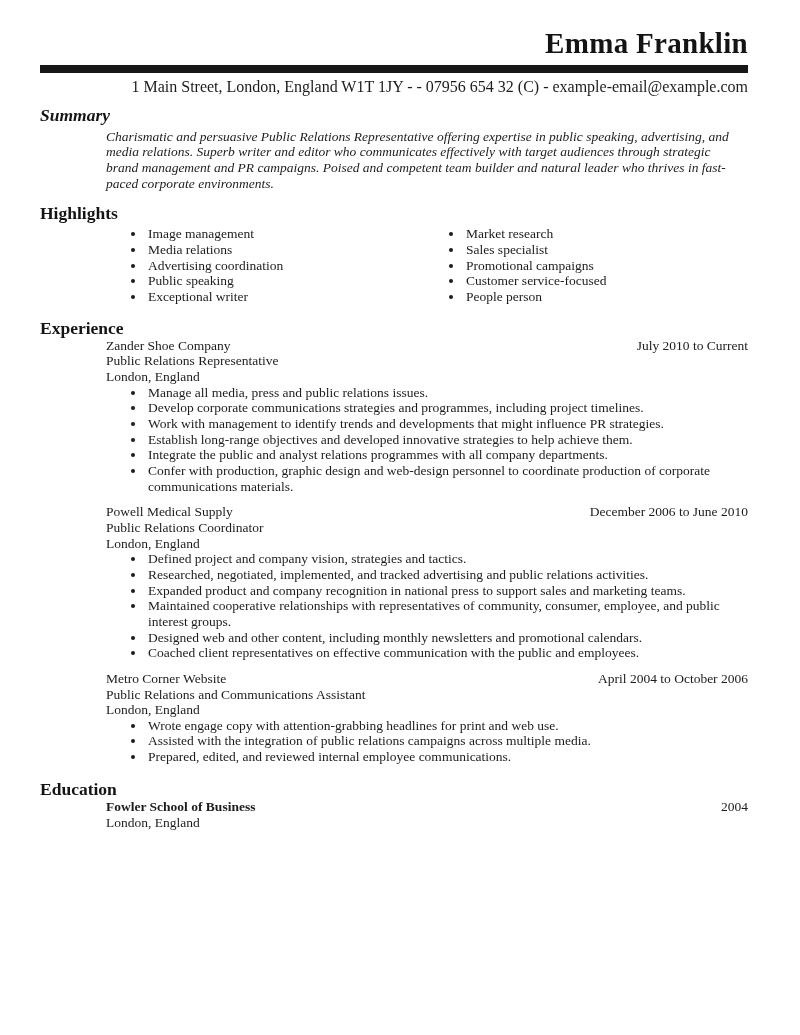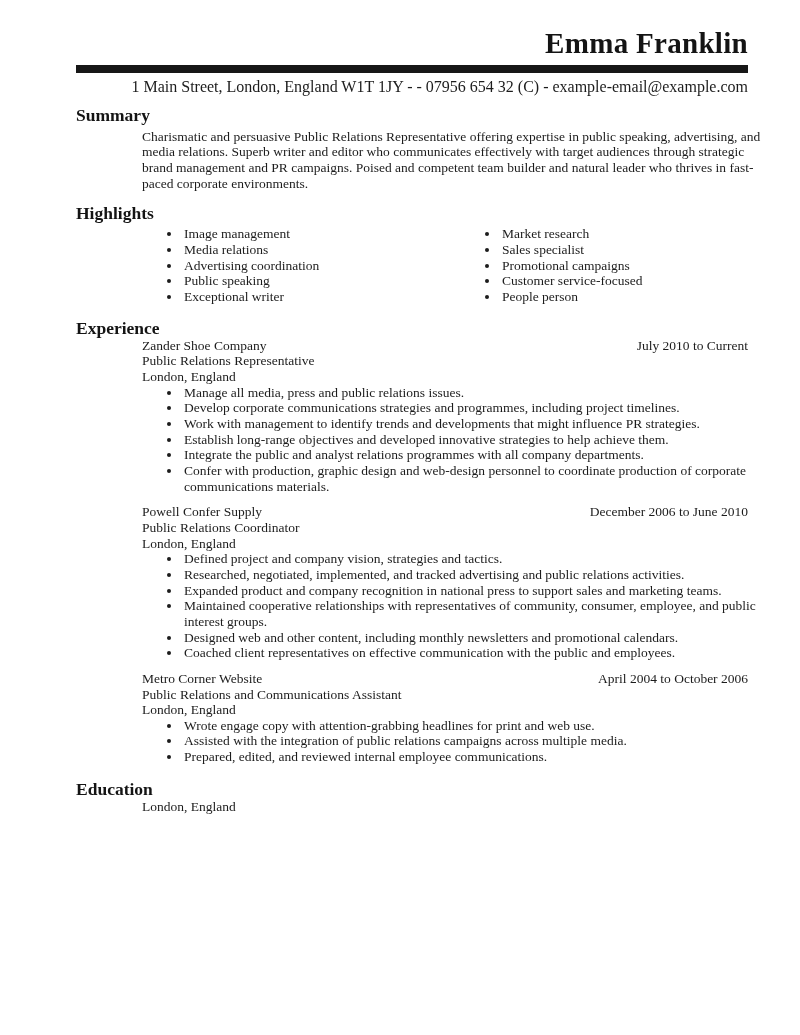--- a/index.html
+++ b/index.html
@@ -1,21 +1,21 @@
 <!DOCTYPE html>
 <html><head>
 <meta charset="utf-8">
 <style>
   * { box-sizing: border-box; }
   html, body { margin: 0; padding: 0; background: #ffffff; }
   .page {
     width: 800px;
     height: 1035px;
     background: #ffffff;
-    padding: 28px 52px 0 76px;
+    padding: 28px 52px 0 40px;
     font-family: "Liberation Serif", "DejaVu Serif", serif;
     color: #1c1c1c;
     font-size: 13.5px;
     line-height: 1.16;
     overflow: hidden;
   }
   
   .name {
     text-align: right;
     font-size: 29px;
@@ -30,21 +30,21 @@
     border-top: 4px solid #171717;
     border-bottom: 4px solid #171717;
   }
   .contact {
     text-align: right;
     margin-top: 5px;
     font-size: 16px;
   }
   
   .section { margin-top: 12px; }
-  .section-summary { margin-top: 9px; }
+  .section-summary { margin-top: 9px; font-style: italic; }
   .section-experience { margin-top: 13px; }
   .section-education { margin-top: 14px; }
   .section-title {
     font-size: 17.5px;
     font-weight: bold;
     line-height: 1.15;
     color: #141414;
   }
   .section-body { margin-left: 66px; }
   .summary-text { margin: 3px 0 0 0; width: 630px; }
@@ -141,21 +141,21 @@
               <li>Establish long-range objectives and developed innovative strategies to help achieve them.</li>
 
               <li>Integrate the public and analyst relations programmes with all company departments.</li>
 
               <li>Confer with production, graphic design and web-design personnel to coordinate production of corporate communications materials.</li>
             </ul>
         </div>
 
         <div class="job">
           <div class="row-split">
-            <span class="company">Powell Confer Supply</span>
+            <span class="company">Powell Medical Supply</span>
             <span class="dates">December 2006 to June 2010</span>
           </div>
           <div class="job-title">Public Relations Coordinator</div>
           <div class="job-loc">London, England</div>
           <ul class="bullets">
 
               <li>Defined project and company vision, strategies and tactics.</li>
 
               <li>Researched, negotiated, implemented, and tracked advertising and public relations activities.</li>
 
@@ -184,17 +184,21 @@
 
               <li>Prepared, edited, and reviewed internal employee communications.</li>
             </ul>
         </div>
       </div>
   </div>
 
   <div class="section section-education">
     <div class="section-title">Education</div>
     <div class="section-body">
+      <div class="row-split">
+        <span class="edu-school">Fowler School of Business</span>
+        <span class="edu-year">2004</span>
+      </div>
       <div class="edu-loc">London, England</div>
     </div>
   </div>
 
 </div>
 
 </body></html>

